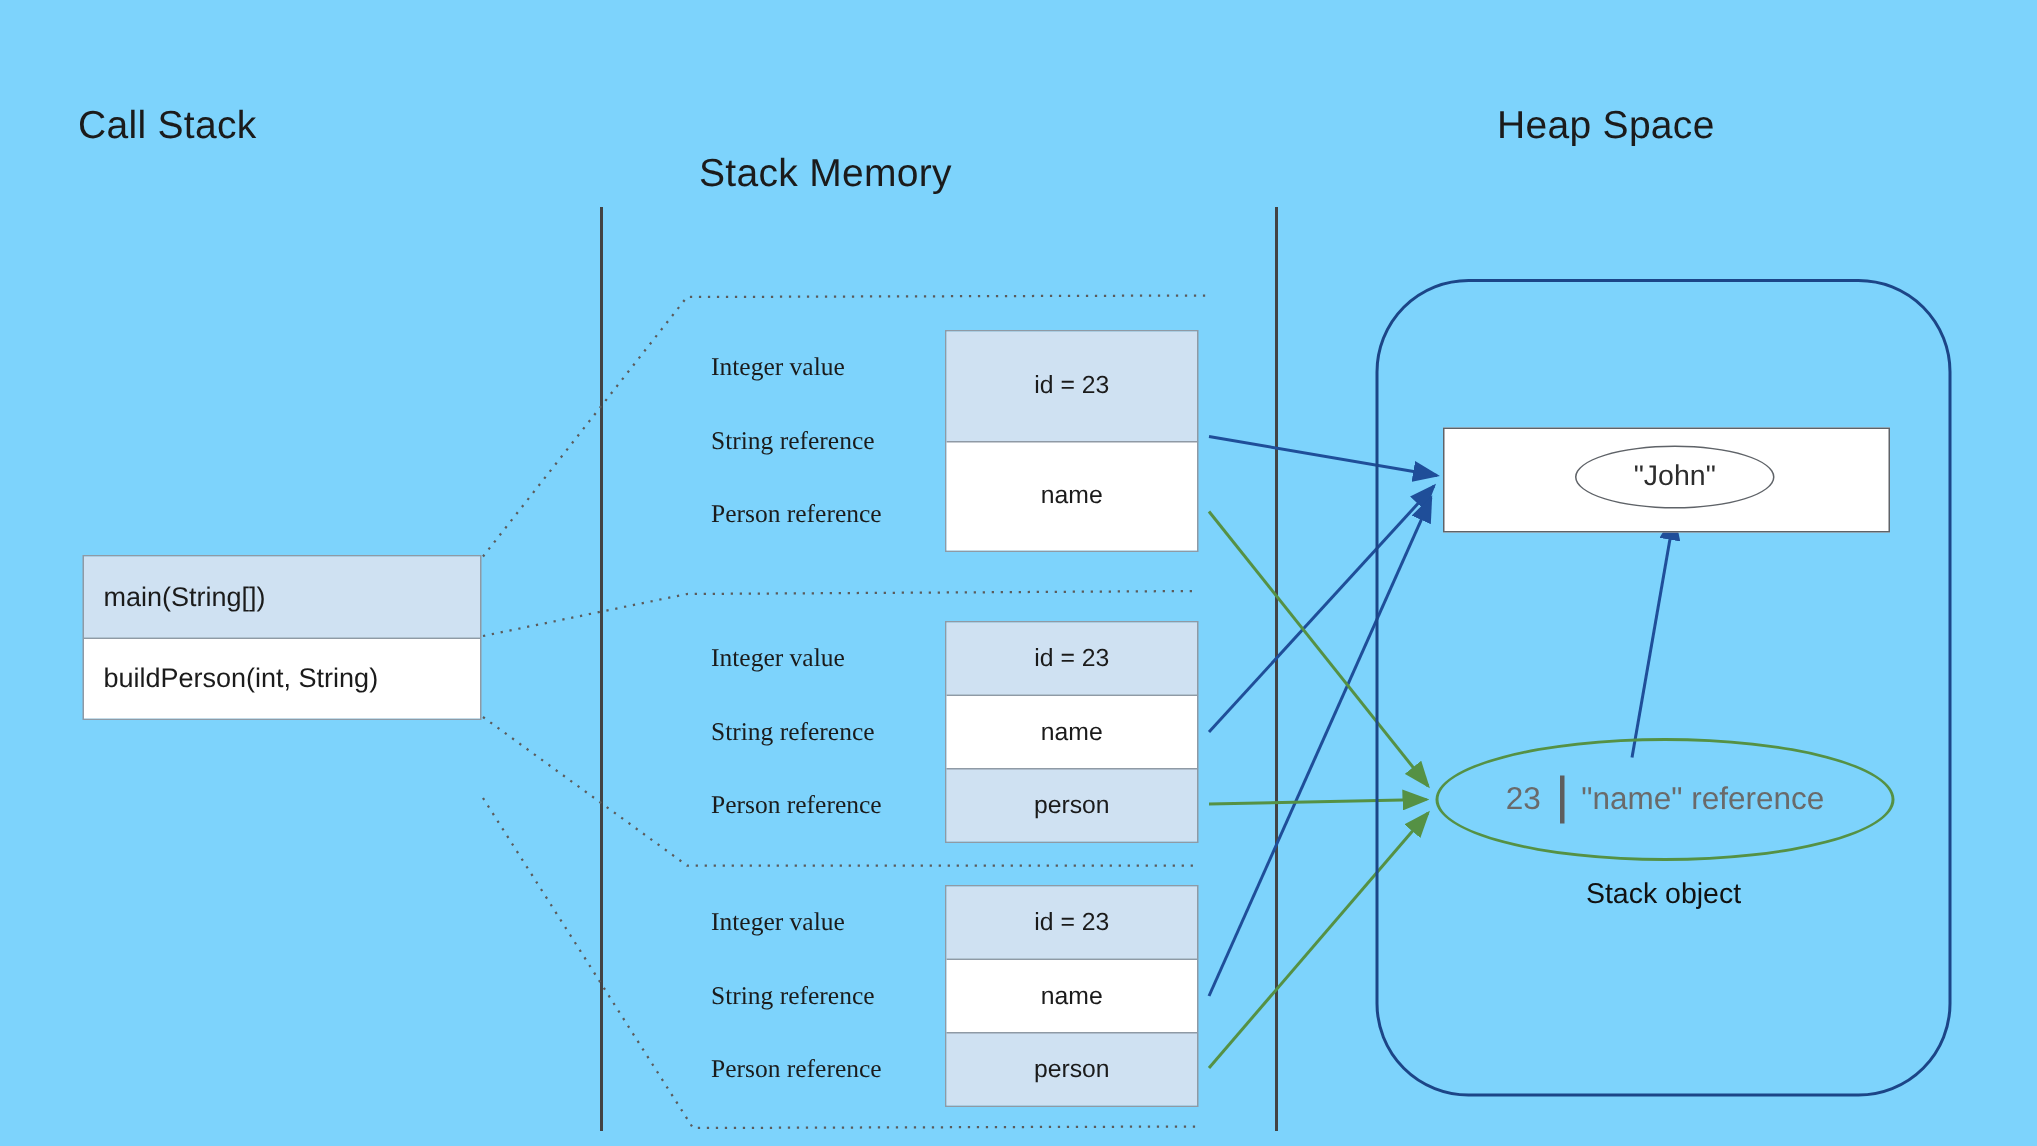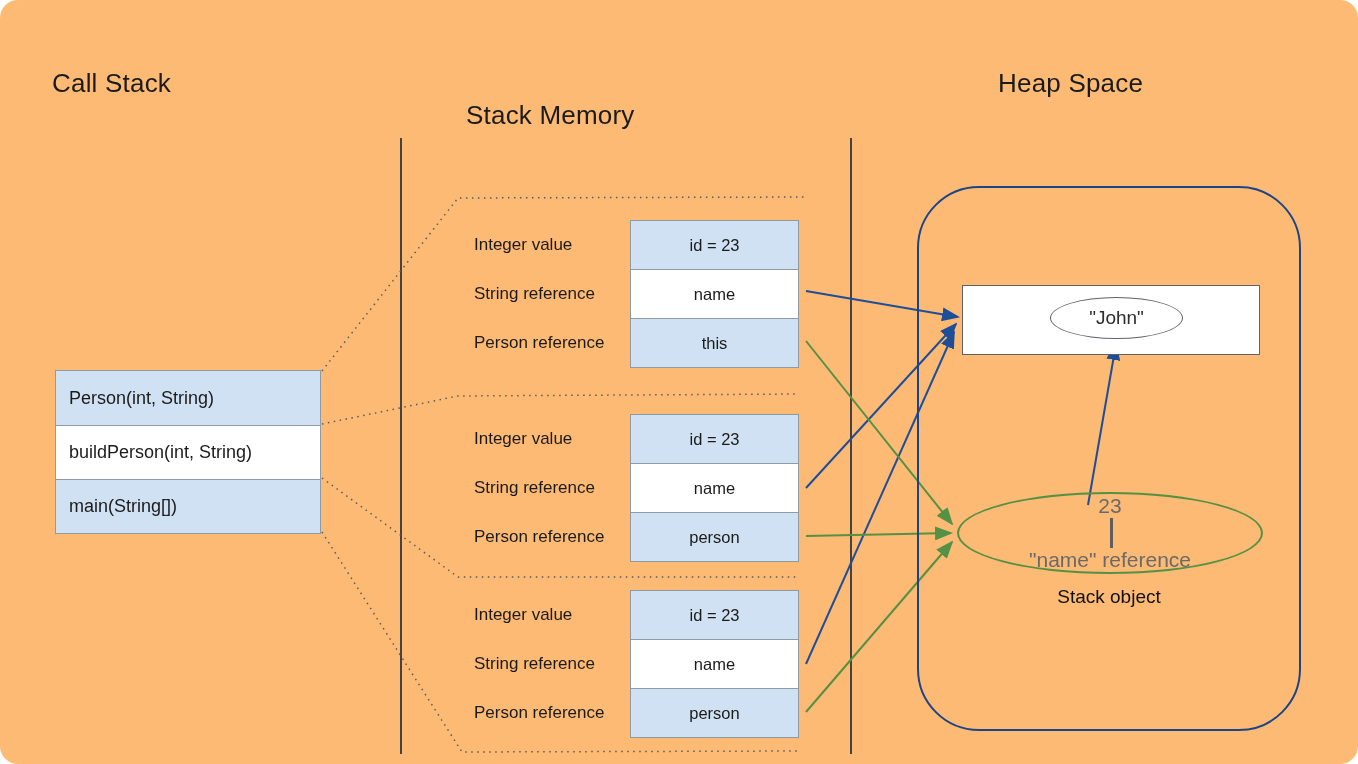--- a/index.html
+++ b/index.html
@@ -9,59 +9,59 @@
     --box-border:#8f9aa5;
     --heap-border:#1c4587;
     --divider:#434343;
     --dotted:#5b5b5b;
     --gray-text:#6a6a6a;
     --ink:#1b1b1b;
   }
   *{margin:0;padding:0;box-sizing:border-box;}
   html,body{background:#fff;}
   .canvas{
-    position:relative;width:1358px;height:764px;background:#fdba74;
-    font-family:"Liberation Sans", sans-serif;color:var(--ink);overflow:hidden;border-radius:18px;
+    position:relative;width:1358px;height:764px;background:#7dd3fc;
+    font-family:"Liberation Sans", sans-serif;color:var(--ink);overflow:hidden;
   }
   .connectors{position:absolute;inset:0;width:1358px;height:764px;}
   .title{position:absolute;font-size:26px;letter-spacing:.2px;color:var(--ink);white-space:nowrap;}
   #title-callstack{left:52px;top:68px;}
   #title-stackmemory{left:466px;top:68px;margin-top:32px;}
   #title-heap{left:950px;top:68px;margin-left:48px;}
 
   
   .call-stack{position:absolute;left:55px;top:370px;width:266px;border:1.5px solid var(--box-border);}
   .cs-row{height:54px;display:flex;align-items:center;padding-left:13px;
     font-size:18px;border-top:1.5px solid var(--box-border);background:#fff;white-space:nowrap;}
   .cs-row:first-child{border-top:none;}
   .cs-row:nth-child(odd){background:var(--box-fill);}
 
   
   .mem-frame{position:absolute;left:474px;width:330px;height:148px;display:flex;}
   .labels-col{width:156px;display:flex;flex-direction:column;}
-  .labels-col .lbl{flex:1;display:flex;align-items:center;font-size:17px;white-space:nowrap;}
+  .labels-col .lbl{flex:1;display:flex;align-items:center;font-size:17px;white-space:nowrap;font-family:Liberation Serif, serif;}
   .values-col{width:169px;border:1.5px solid var(--box-border);display:flex;flex-direction:column;}
   .values-col .val{flex:1;display:flex;align-items:center;justify-content:center;
     font-size:16.5px;border-top:1.5px solid var(--box-border);background:#fff;}
   .values-col .val:first-child{border-top:none;}
   .values-col .val:nth-child(odd){background:var(--box-fill);}
 
   
   .heap-rect{position:absolute;left:917px;top:186px;width:384px;height:545px;
     border:2px solid var(--heap-border);border-radius:62px;background:transparent;}
   .string-pool-label{position:absolute;left:962px;top:250px;width:210px;text-align:center;
     font-size:19px;color:var(--ink);}
   .string-pool-box{position:absolute;left:962px;top:285px;width:298px;height:70px;
     border:1.5px solid #5f6368;background:#fff;}
   .john-ellipse{position:absolute;left:1050px;top:297px;width:133px;height:42px;
     border:1.5px solid #5f6368;border-radius:50%;display:flex;align-items:center;justify-content:center;
     font-size:19px;color:#2d2d2d;background:#fff;}
   .person-ellipse{position:absolute;left:957px;top:492px;width:306px;height:82px;
     border:2px solid var(--arrow-green);border-radius:50%;display:flex;align-items:center;justify-content:center;
-    font-size:21px;color:var(--gray-text);background:#fff0;flex-direction:column;}
+    font-size:21px;color:var(--gray-text);background:#fff0;}
   .vbar{display:inline-block;width:3px;height:32px;background:#5e5e5e;margin:0 11px 0 13px;vertical-align:middle;}
   .person-caption{position:absolute;left:1009px;top:586px;width:200px;text-align:center;
     font-size:19px;color:#111;}
 
   svg .divider{stroke:var(--divider);stroke-width:2;}
   svg .dotted{stroke:var(--dotted);stroke-width:1.5;fill:none;stroke-dasharray:1.5 4.5;}
   svg .bline{stroke:var(--arrow-blue);stroke-width:2;fill:none;}
   svg .gline{stroke:var(--arrow-green);stroke-width:2;fill:none;}
 </style>
 </head>
@@ -96,35 +96,33 @@
     <line class="gline" marker-end="url(#mg)" x1="806" y1="341" x2="952" y2="524"></line>
     <line class="gline" marker-end="url(#mg)" x1="806" y1="536" x2="951" y2="533"></line>
     <line class="gline" marker-end="url(#mg)" x1="806" y1="712" x2="952" y2="542"></line>
   </svg>
 
   <div class="title" id="title-callstack">Call Stack</div>
   <div class="title" id="title-stackmemory">Stack Memory</div>
   <div class="title" id="title-heap">Heap Space</div>
 
   <div class="call-stack">
-    <div class="cs-row">Person(int, String)</div>
+    <div class="cs-row">main(String[])</div>
     <div class="cs-row">buildPerson(int, String)</div>
-    <div class="cs-row">main(String[])</div>
   </div>
 
   <div class="mem-frame" style="top:220px">
     <div class="labels-col">
       <div class="lbl">Integer value</div>
       <div class="lbl">String reference</div>
       <div class="lbl">Person reference</div>
     </div>
     <div class="values-col">
       <div class="val">id = 23</div>
       <div class="val">name</div>
-      <div class="val">this</div>
     </div>
   </div>
 
   <div class="mem-frame" style="top:414px">
     <div class="labels-col">
       <div class="lbl">Integer value</div>
       <div class="lbl">String reference</div>
       <div class="lbl">Person reference</div>
     </div>
     <div class="values-col">

